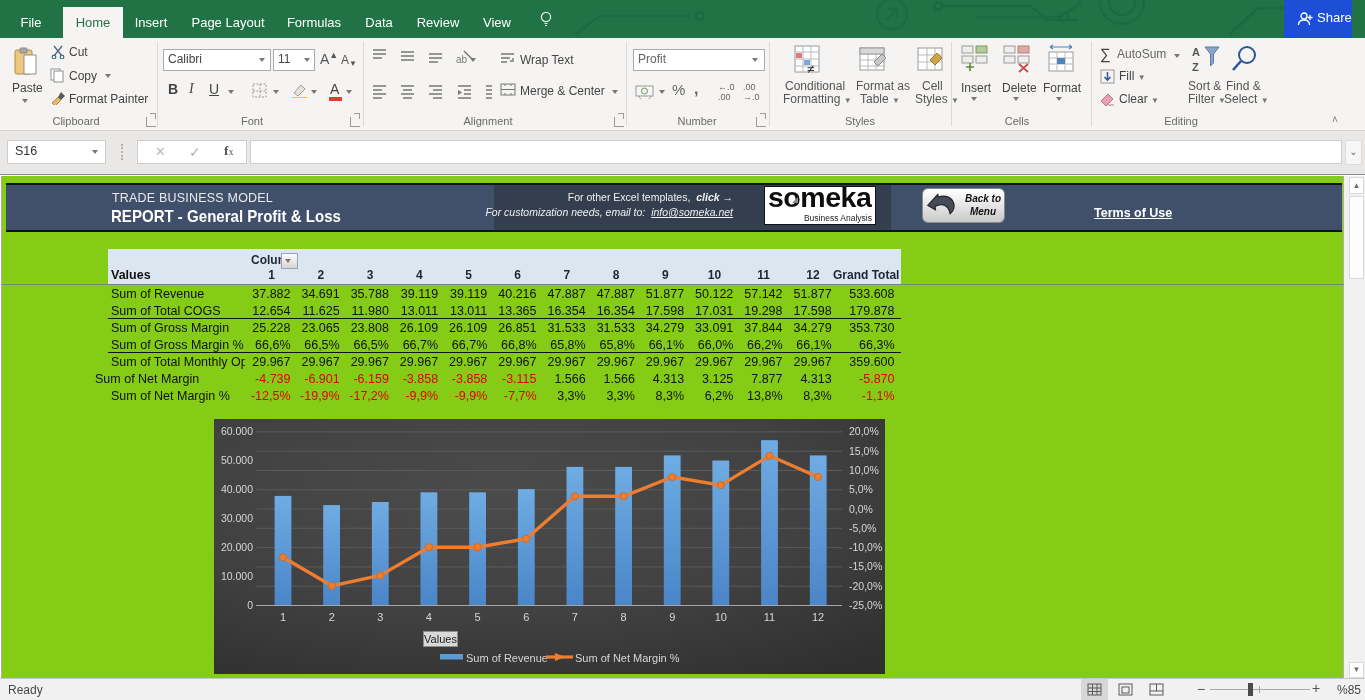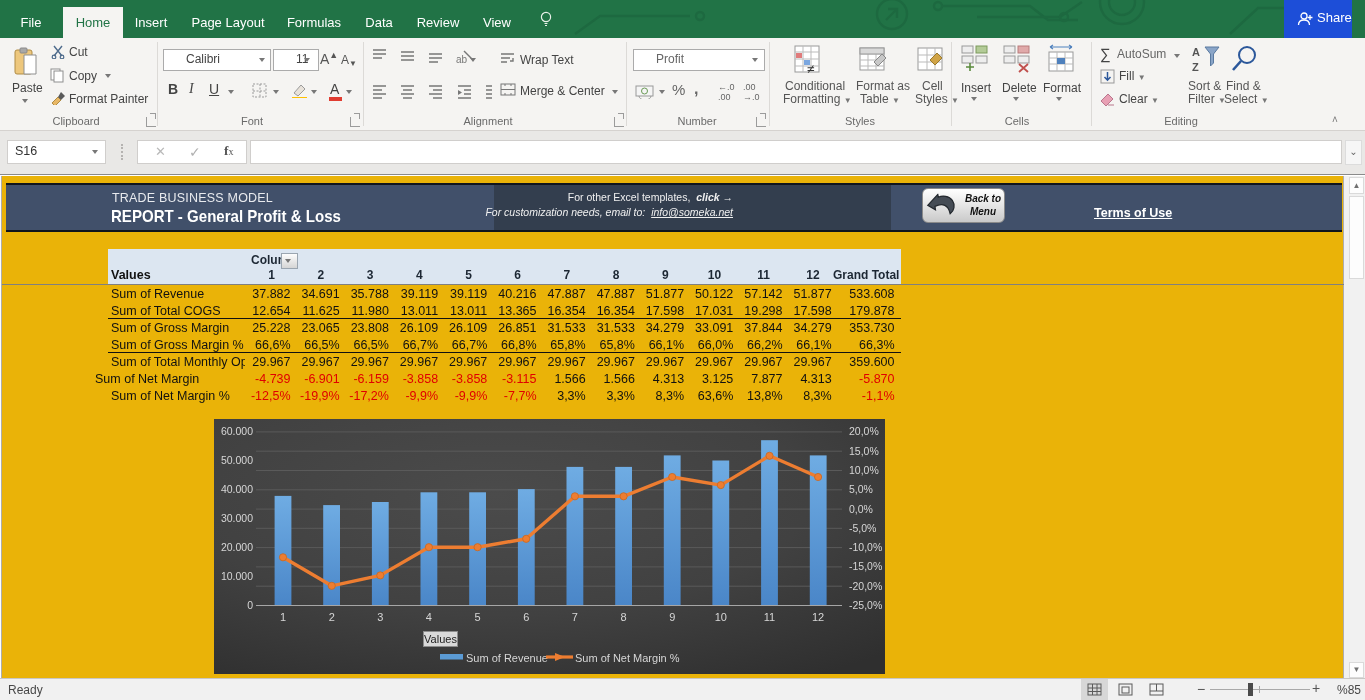--- a/index.html
+++ b/index.html
@@ -8,28 +8,28 @@
 .tab{position:absolute;top:9px;height:29px;line-height:27px;color:#fff;font-size:13px;text-align:center}
 #hometab{position:absolute;left:63px;top:7px;width:60px;height:31px;background:#f5f4f2;color:#217346;font-size:13px;text-align:center;line-height:31px}
 #share{position:absolute;left:1284px;top:0;width:68px;height:38px;background:#1d4ed8;color:#fff;font-size:13px}
 
 #ribbon{position:absolute;left:0;top:38px;width:1365px;height:93px;background:#f5f4f2;border-bottom:1px solid #d5d2cf}
 .rsep{position:absolute;top:42px;width:1px;height:84px;background:#dcdad7}
 .glab{position:absolute;top:115px;font-size:11px;color:#6a6a6a;text-align:center}
 .rtxt{position:absolute;font-size:12px;color:#444}
 .launch{position:absolute;width:10px;height:10px;border-left:1px solid #9b9b9b;border-bottom:1px solid #9b9b9b;top:117px}
 .launch:after{content:"";position:absolute;left:3px;top:-4px;width:5px;height:5px;border-right:1px solid #9b9b9b;border-top:1px solid #9b9b9b}
-.combo{position:absolute;background:#fff;border:1px solid #ababab;font-size:12px;color:#444;padding:2px 22px}
+.combo{position:absolute;background:#fff;border:1px solid #ababab;font-size:12px;color:#444;padding:2px 4px}
 .car{position:absolute;width:0;height:0;border-left:3.5px solid transparent;border-right:3.5px solid transparent;border-top:4px solid #777}
 .ricon{position:absolute}
 
 #fbar{position:absolute;left:0;top:131px;width:1365px;height:44px;background:#e9e8e6;border-bottom:1px solid #8a8a8a}
 .fwhite{position:absolute;background:#fff;border:1px solid #d0cecc}
 
-#sheet{position:absolute;left:1px;top:176px;width:1343px;height:502px;background:#eab308;border-left:1px solid #adadad;border-right:1px solid #adadad}
+#sheet{position:absolute;left:1px;top:176px;width:1343px;height:502px;background:#84cc16;border-left:1px solid #adadad;border-right:1px solid #adadad}
 #hdrband{position:absolute;left:4px;top:7px;width:1336px;height:49px;background:#41506a;border-top:2px solid #10151d;border-bottom:2px solid #10151d}
 #hdrmid{position:absolute;left:488px;top:0;width:397px;height:45px;background:#333e4e}
 .tl{position:absolute;font-size:12.5px;color:#111;white-space:nowrap;overflow:hidden;width:134px;height:17px;line-height:17px}
 .tn{position:absolute;font-size:12.5px;color:#111;text-align:right;width:46px;height:17px;line-height:17px}
 .th{position:absolute;font-size:12px;font-weight:bold;color:#1c2733;text-align:center;height:16px;line-height:16px;white-space:nowrap}
 .b{font-weight:bold}
 .red{color:#e00000}
 .clab{font:10.5px "Liberation Sans";fill:#d6d6d6}
 .clab2{font:11px "Liberation Sans";fill:#d6d6d6}
 .cleg{font:11px "Liberation Sans";fill:#d6d6d6}
@@ -296,20 +296,25 @@
 <div style="position:absolute;left:1347px;top:14px;font-size:11px;color:#666">⌄</div>
 </div>
 
 <div id="sheet">
 <div id="hdrband">
 <div id="hdrmid"></div>
 <div style="position:absolute;left:106px;top:6px;font-size:12.5px;color:#e8eaee;letter-spacing:0.2px">TRADE BUSINESS MODEL</div>
 <div style="position:absolute;left:105px;top:22px;font-size:17px;font-weight:bold;color:#fff;transform:scaleX(0.885);transform-origin:0 0;white-space:nowrap">REPORT - General Profit &amp; Loss</div>
 <div style="position:absolute;right:609px;top:6px;white-space:nowrap;font-size:10.5px;color:#f0f0f0">For other Excel templates,&nbsp; <b><i>click</i></b> →</div>
 <div style="position:absolute;right:609px;top:21px;white-space:nowrap;font-size:10.5px;color:#f0f0f0;font-style:italic">For customization needs, email to:&nbsp; <u>info@someka.net</u></div>
+<div style="position:absolute;left:758px;top:1px;width:112px;height:39px;background:#fff;border:1px solid #111">
+<div style="position:absolute;left:3px;top:-5px;font-size:28px;font-weight:bold;color:#0d0d0d;letter-spacing:-0.5px;transform:scaleX(1.02);transform-origin:0 0">someka</div>
+<div style="position:absolute;right:3px;top:26px;font-size:8.5px;color:#222">Business Analysis</div>
+<div style="position:absolute;left:27px;top:10px;width:0;height:0;border-left:6px solid transparent;border-bottom:6px solid #8a8a8a"></div>
+</div>
 <div style="position:absolute;left:916px;top:3px;width:83px;height:35px;background:linear-gradient(#ffffff,#e8e8e8 45%,#c9c9c9);border:1px solid #8a8a8a;border-radius:6px">
 <svg width="36" height="32" style="position:absolute;left:2px;top:1px">
           <path d="M14.5 4 L3 13.5 L10 19 v-3.5 c8-2.5 13.5 0.5 14 9.5 c4.5-2.5 6.5-8 4-13 c-2.5-5-9-6.5-13.5-5 v-3.5 z" fill="#454c55" stroke="#23282e" stroke-width="1.2" transform="rotate(-8 16 16)"></path>
         </svg>
 <div style="position:absolute;left:38px;top:3px;width:44px;font-size:10px;font-weight:bold;font-style:italic;color:#111;text-align:center;line-height:13px">Back to Menu</div>
 </div>
 <div style="position:absolute;left:1088px;top:21px;font-size:12.5px;font-weight:bold;color:#fff"><u>Terms of Use</u></div>
 </div>
 
 <div style="position:absolute;left:106px;top:73px;width:793px;height:34.5px;background:#dce6f1"></div>
@@ -421,21 +426,21 @@
 <div class="tl" style="left:111px;top:388.1px">Sum of Net Margin %</div>
 <div class="tn red" style="left:244.5px;top:388.1px">-12,5%</div>
 <div class="tn red" style="left:293.7px;top:388.1px">-19,9%</div>
 <div class="tn red" style="left:342.9px;top:388.1px">-17,2%</div>
 <div class="tn red" style="left:392.1px;top:388.1px">-9,9%</div>
 <div class="tn red" style="left:441.3px;top:388.1px">-9,9%</div>
 <div class="tn red" style="left:490.5px;top:388.1px">-7,7%</div>
 <div class="tn" style="left:539.7px;top:388.1px">3,3%</div>
 <div class="tn" style="left:588.9px;top:388.1px">3,3%</div>
 <div class="tn" style="left:638.1px;top:388.1px">8,3%</div>
-<div class="tn" style="left:687.3px;top:388.1px">63,6%</div>
+<div class="tn" style="left:687.3px;top:388.1px">6,2%</div>
 <div class="tn" style="left:736.5px;top:388.1px">13,8%</div>
 <div class="tn" style="left:785.7px;top:388.1px">8,3%</div>
 <div class="tn red" style="left:844.5px;top:388.1px;width:50px">-1,1%</div>
 <svg width="671" height="255" style="position:absolute;left:214px;top:419px">
 <defs>
 <linearGradient id="bg1" x1="0" y1="0" x2="0" y2="1">
 <stop offset="0" stop-color="#6FACE3"></stop>
         <stop offset="1" stop-color="#4A86C8"></stop>
 </linearGradient>
 <radialGradient id="cbg" cx="42%" cy="30%" r="85%">

